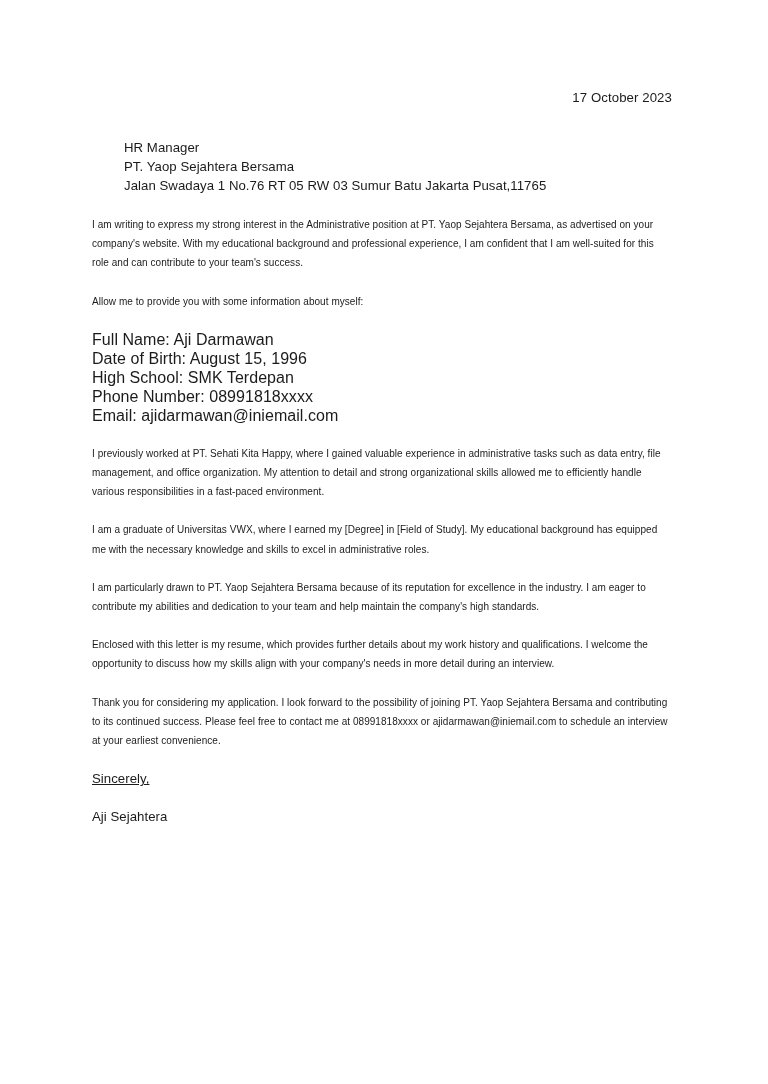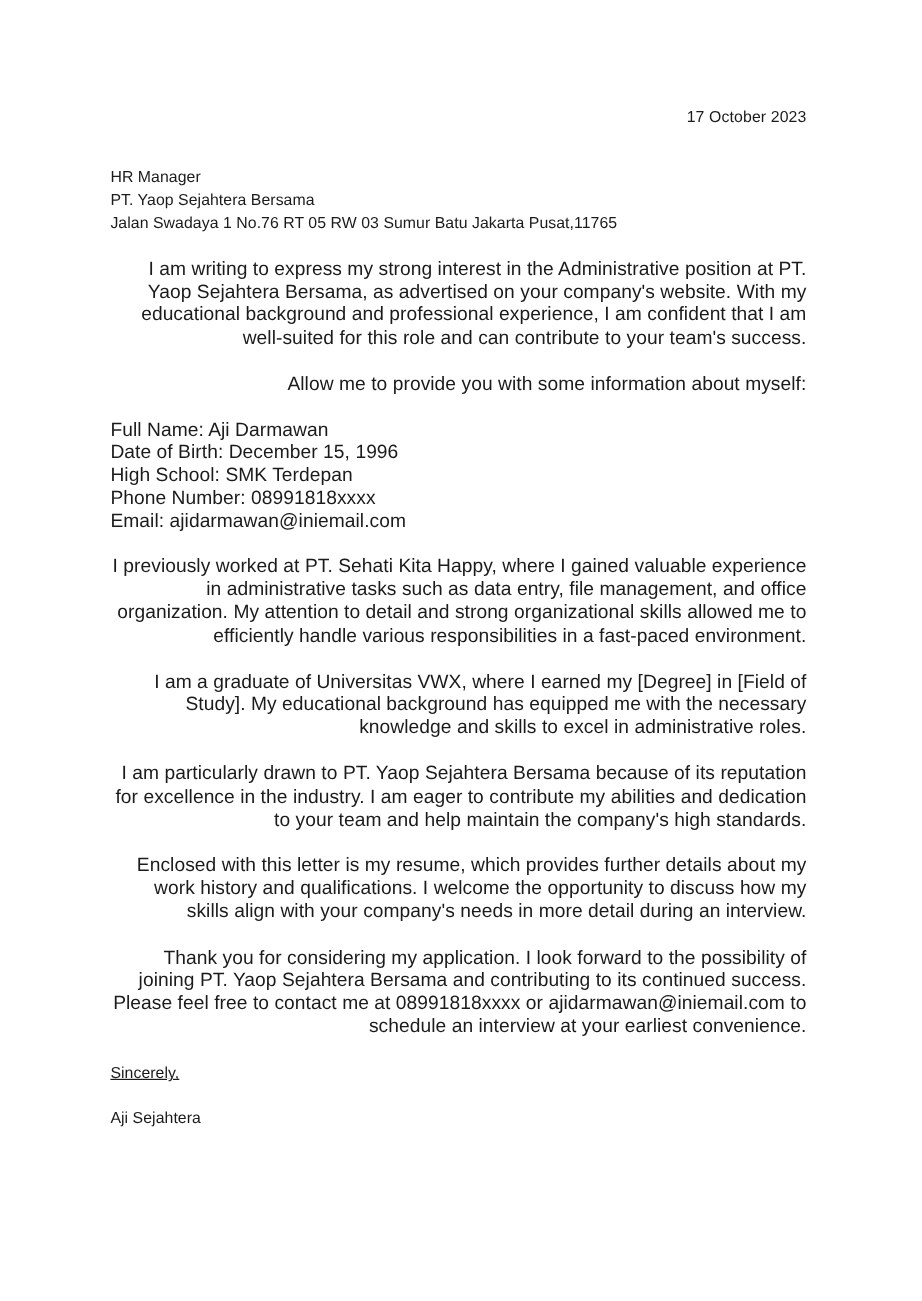--- a/index.html
+++ b/index.html
@@ -40,30 +40,31 @@
     font-size: 13.2px;
     line-height: 19px;
     letter-spacing: 0.05px;
     margin: 0;
   }
   .recipient {
     margin-bottom: 20px;
   }
   .recipient .line {
     white-space: nowrap;
+    margin-left: 32px;
   }
   .salutation {
     margin-bottom: 19px;
   }
   p.para {
-    font-size: 16px;
+    font-size: 10px;
     line-height: 19.2px;
     letter-spacing: 0.05px;
     margin: 0 0 19px 0;
-    text-align: right;
+    text-align: left;
   }
   .details {
     margin: 0 0 19px 0;
   }
   .details .line {
     font-size: 16px;
     line-height: 19px;
     letter-spacing: 0.05px;
     white-space: nowrap;
   }
@@ -89,21 +90,21 @@
       <div class="line">Jalan Swadaya 1 No.76 RT 05 RW 03 Sumur Batu Jakarta Pusat,11765</div>
     </div>
 
 
     <p class="para">I am writing to express my strong interest in the Administrative position at PT. Yaop Sejahtera Bersama, as advertised on your company's website. With my educational background and professional experience, I am confident that I am well-suited for this role and can contribute to your team's success.</p>
 
     <p class="para">Allow me to provide you with some information about myself:</p>
 
     <div class="details">
       <div class="line">Full Name: Aji Darmawan</div>
-      <div class="line">Date of Birth: December 15, 1996</div>
+      <div class="line">Date of Birth: August 15, 1996</div>
       <div class="line">High School: SMK Terdepan</div>
       <div class="line">Phone Number: 08991818xxxx</div>
       <div class="line">Email: ajidarmawan@iniemail.com</div>
     </div>
 
     <p class="para">I previously worked at PT. Sehati Kita Happy, where I gained valuable experience in administrative tasks such as data entry, file management, and office organization. My attention to detail and strong organizational skills allowed me to efficiently handle various responsibilities in a fast-paced environment.</p>
 
     <p class="para">I am a graduate of Universitas VWX, where I earned my [Degree] in [Field of Study]. My educational background has equipped me with the necessary knowledge and skills to excel in administrative roles.</p>
 
     <p class="para">I am particularly drawn to PT. Yaop Sejahtera Bersama because of its reputation for excellence in the industry. I am eager to contribute my abilities and dedication to your team and help maintain the company's high standards.</p>

